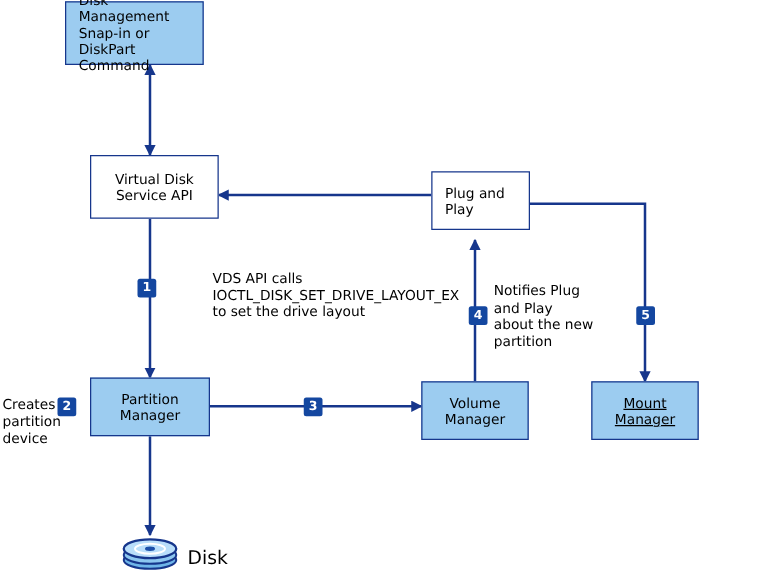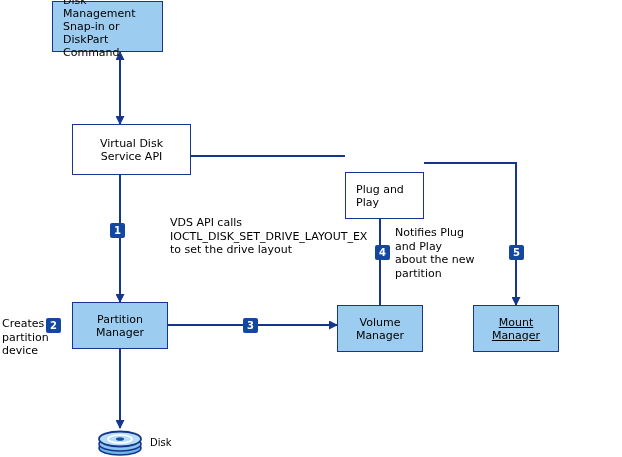--- a/index.html
+++ b/index.html
@@ -76,21 +76,21 @@
     text-align: center;
     border-radius: 2px;
     z-index: 5;
   }
   .disk-icon {
     position: absolute;
     z-index: 4;
   }
   .disk-label {
     position: absolute;
-    font-size: 10px;
+    font-size: 15px;
     color: #000000;
     z-index: 4;
   }
 </style>
 </head>
 <body>
 
 <div id="canvas">
 
   <svg class="wires" viewBox="0 0 622 457" xmlns="http://www.w3.org/2000/svg">
@@ -120,26 +120,26 @@
 
     <line x1="120" y1="349" x2="120" y2="428" stroke="#16368c" stroke-width="2" marker-end="url(#arrEnd)"></line>
   </svg>
 
   <div class="box box-fill left-align" style="left:52px; top:1px; width:111px; height:51px;">
     <span class="btext">Disk Management
 Snap-in or DiskPart
 Command</span>
   </div>
 
-  <div class="box box-white" style="left:72px; top:124px; width:119px; height:51px;">
+  <div class="box box-white" style="left:72px; top:124px; width:103px; height:51px;">
     <span class="btext">Virtual Disk
 Service API</span>
   </div>
 
-  <div class="box box-white left-align" style="left:345px; top:137px; width:79px; height:47px;margin-top:35px;">
+  <div class="box box-white left-align" style="left:345px; top:137px; width:79px; height:47px;">
     <span class="btext">Plug and
 Play</span>
   </div>
 
   <div class="box box-fill" style="left:72px; top:302px; width:96px; height:47px;">
     <span class="btext">Partition
 Manager</span>
   </div>
 
   <div class="box box-fill" style="left:337px; top:305px; width:86px; height:47px;">

